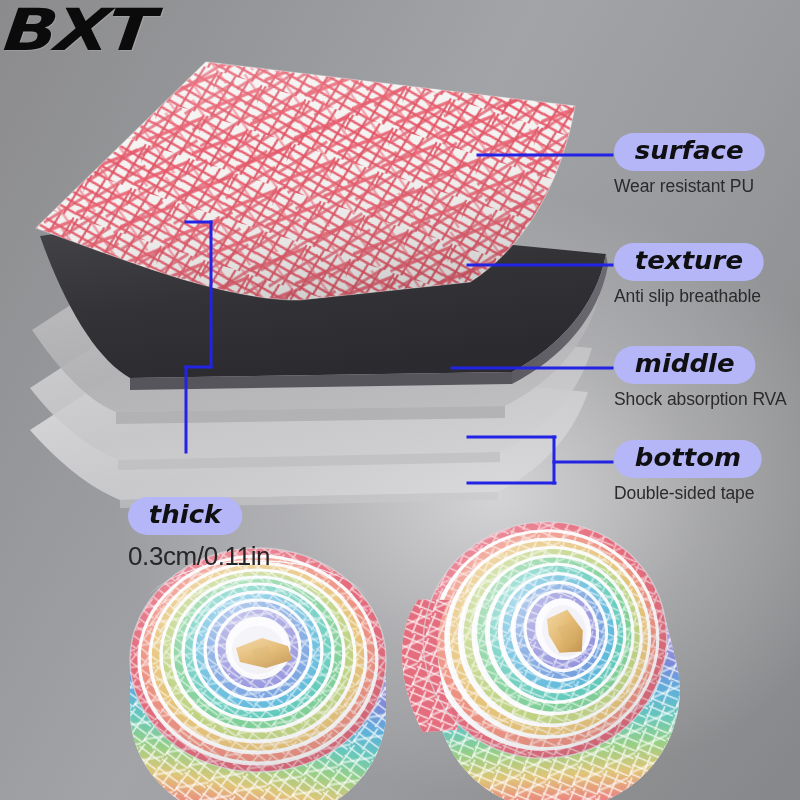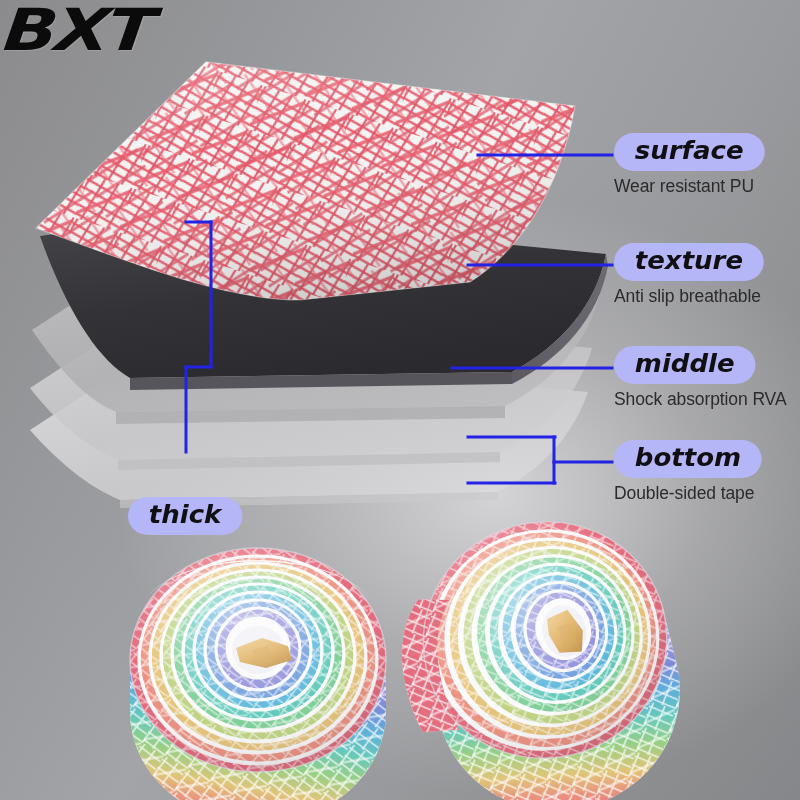--- a/index.html
+++ b/index.html
@@ -387,15 +387,16 @@
     <div class="caption">Shock absorption RVA</div>
   </div>
 
   <div class="callout" style="left:614px; top:440px;">
     <div class="pill">bottom</div>
     <div class="caption">Double-sided tape</div>
   </div>
 
   <div class="callout" style="left:128px; top:452px; width:240px;margin-top:45px;">
     <div class="pill">thick</div>
+    <div class="thick-value">0.3cm/0.11in</div>
   </div>
 
 </div>
 
 </body></html>

